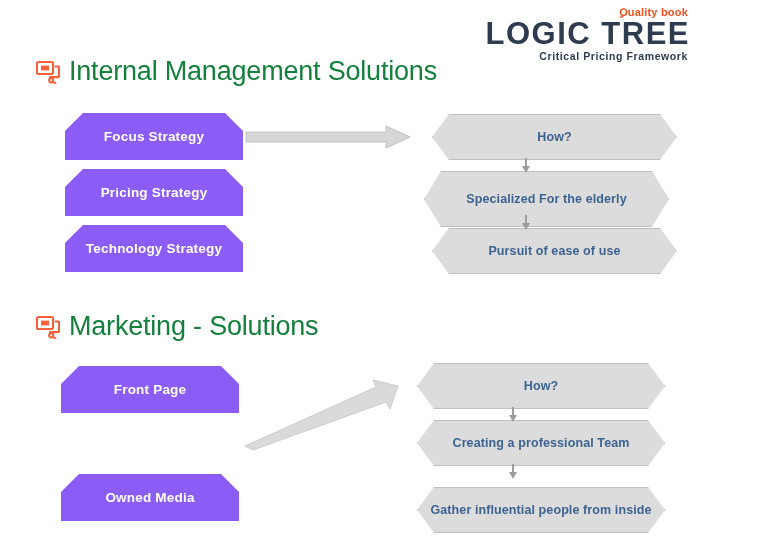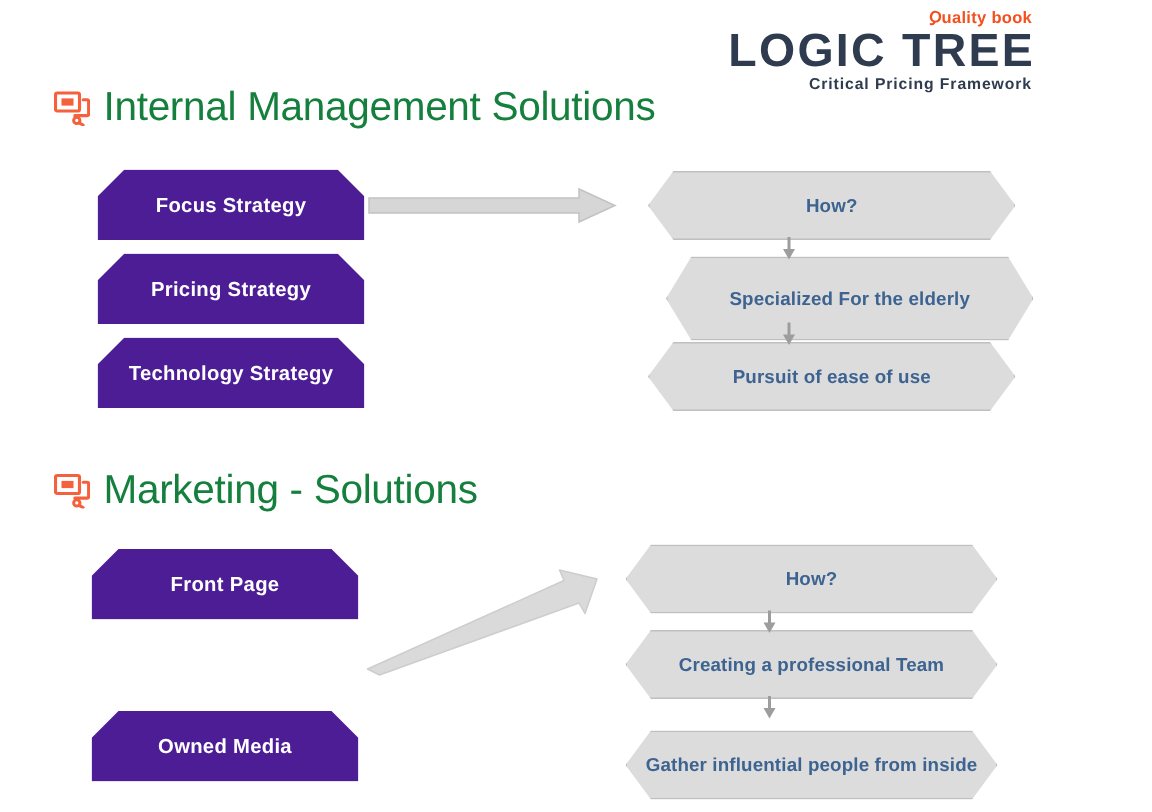--- a/index.html
+++ b/index.html
@@ -83,21 +83,21 @@
   }
   .screens-icon {
     width: 24px;
     height: 24px;
     display: block;
   }
 
   
   .banner {
     position: absolute;
-    background: #4c1d95;
+    background: #8b5cf6;
     color: #ffffff;
     font-size: 13.5px;
     font-weight: bold;
     display: flex;
     align-items: center;
     justify-content: center;
     letter-spacing: 0.2px;
     clip-path: polygon(0 18px, 18px 0, calc(100% - 18px) 0, 100% 18px, 100% 100%, 0 100%);
     text-align: right;
     box-sizing: border-box;
@@ -160,21 +160,21 @@
     <span>Technology Strategy</span>
   </div>
 
   <svg class="conn-svg" style="left:246px; top:126px; width:164px; height:22px;" viewBox="0 0 164 22">
     <path d="M0 6 L140 6 L140 0 L164 11 L140 22 L140 16 L0 16 Z" fill="#D6D6D6" stroke="#C2C2C2" stroke-width="1"></path>
   </svg>
 
   <div class="hexnode" style="left:404px; top:114px; width:245px; height:46px;">
     <span>How?</span>
   </div>
-  <div class="hexnode" style="left:416px; top:171px; width:245px; height:56px;">
+  <div class="hexnode" style="left:396px; top:171px; width:245px; height:56px;">
     <span>Specialized For the elderly</span>
   </div>
   <div class="hexnode" style="left:404px; top:228px; width:245px; height:46px;">
     <span>Pursuit of ease of use</span>
   </div>
 
   <svg class="conn-svg" style="left:521px; top:158px; width:10px; height:15px;" viewBox="0 0 10 15">
     <line x1="5" y1="0" x2="5" y2="9" stroke="#9D9D9D" stroke-width="2"></line>
     <path d="M1 8 L9 8 L5 15 Z" fill="#9D9D9D"></path>
   </svg>

